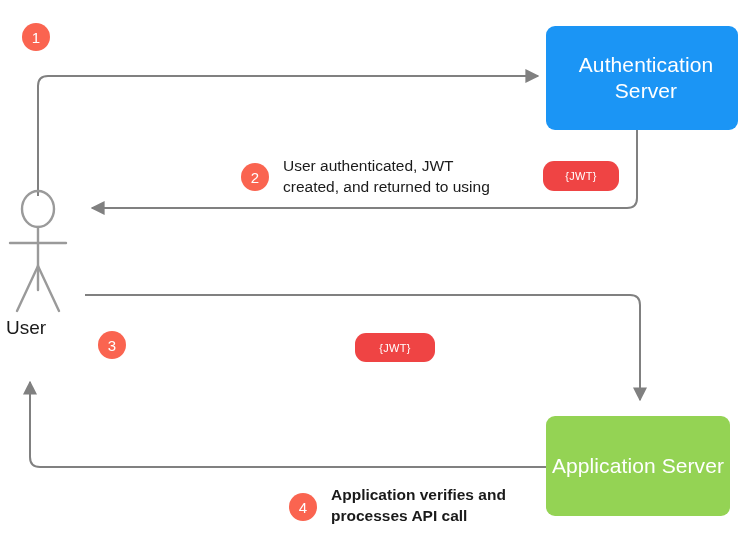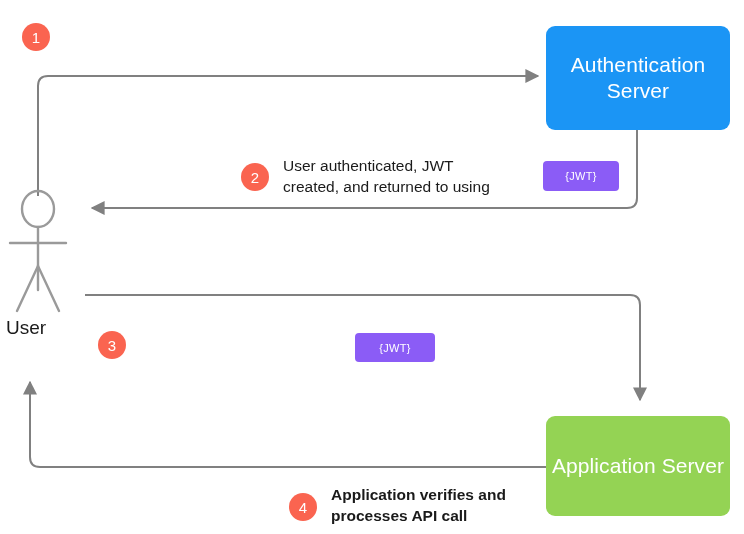--- a/index.html
+++ b/index.html
@@ -36,20 +36,21 @@
     font-size: 21px;
     line-height: 26px;
     letter-spacing: 0.1px;
   }
   #auth-server {
     left: 546px;
     top: 26px;
     width: 184px;
     height: 104px;
     background: #1b95f5;
+    padding-left: 8px;
   }
   #app-server {
     left: 546px;
     top: 416px;
     width: 184px;
     height: 100px;
     background: #94d košt;
   }
   #app-server {
     background: #93d council;
@@ -77,22 +78,22 @@
     position: absolute;
     color: #1a1a1a;
     font-size: 15.5px;
     line-height: 21px;
     white-space: pre-line;
   }
 
   
   .jwt-chip {
     position: absolute;
-    background: #8b5cf6;
-    border-radius: 4px;
+    background: #ef4444;
+    border-radius: 11px;
     color: #ffffff;
     font-size: 11px;
     display: flex;
     align-items: center;
     justify-content: center;
     letter-spacing: 0.3px;
   }
 
   
   #user-label {

